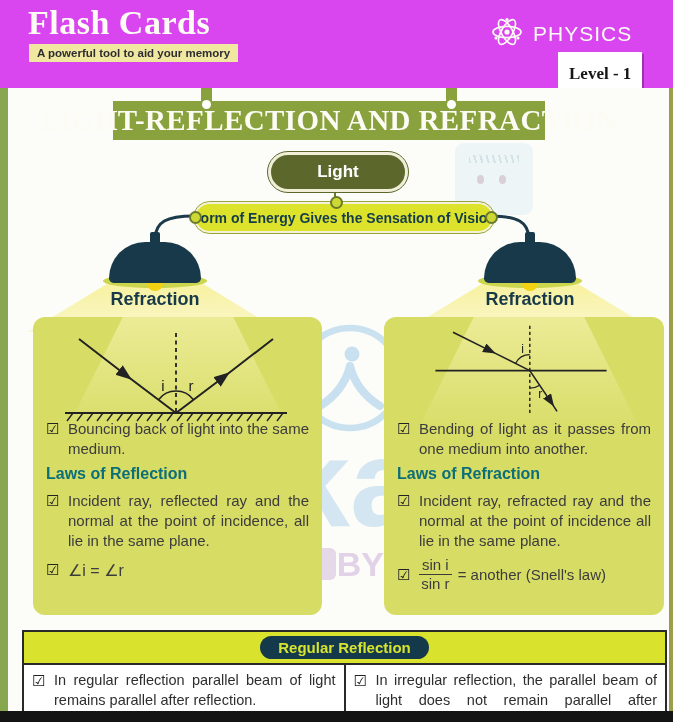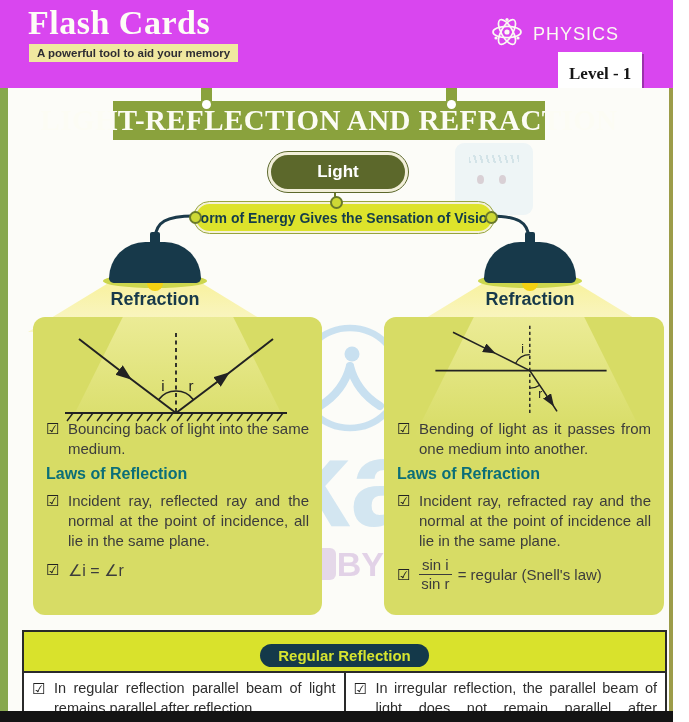--- a/index.html
+++ b/index.html
@@ -3,21 +3,21 @@
 <meta charset="utf-8">
 <style>
   html,body{margin:0;padding:0;}
   body{width:689px;height:722px;overflow:hidden;font-family:"Liberation Sans",sans-serif;}
   #page{position:relative;width:673px;height:722px;background:#d946ef;overflow:hidden;}
 
   
   .flash-title{position:absolute;left:28px;top:4px;font-family:"Liberation Serif",serif;font-weight:bold;font-size:34px;color:#fdfdf6;letter-spacing:.5px;}
   .tagline{position:absolute;left:29px;top:44px;background:#f0e8a0;color:#2e2d33;font-size:11.5px;font-weight:bold;padding:3px 8px;}
   .physics-wrap{position:absolute;left:489px;top:14px;display:flex;align-items:center;gap:8px;}
-  .physics-label{color:#fbfbf2;font-size:18px;letter-spacing:1px;font-weight:normal;}
+  .physics-label{color:#fbfbf2;font-size:21px;letter-spacing:1px;font-weight:normal;}
   .level-box{position:absolute;left:558px;top:52px;background:#ffffff;color:#151515;font-family:"Liberation Serif",serif;font-weight:bold;font-size:17px;padding:12px 11px;box-shadow:2px 2px 0 rgba(0,0,0,.28);}
 
   
   .panel{position:absolute;left:8px;top:88px;width:661px;height:624px;background:#fcfcf8;}
   .left-strip{position:absolute;left:0;top:88px;width:8px;height:624px;background:#87a84e;}
   .right-strip{position:absolute;left:669px;top:88px;width:20px;height:624px;background:#9c9c49;}
   .bottom-bar{position:absolute;left:0;top:711px;width:689px;height:11px;background:#141414;z-index:30;}
 
   .hanger{position:absolute;width:11px;height:18px;background:#8aa23d;top:88px;}
   .banner{position:absolute;left:113px;top:101px;width:432px;height:39px;background:#8aa23d;display:flex;align-items:center;justify-content:center;z-index:3;}
@@ -59,21 +59,21 @@
   .frac .num{display:block;border-bottom:1.5px solid #3c3c3c;padding:0 3px 1px;}
   .frac .den{display:block;padding-top:1px;}
   .snell-row{display:flex;align-items:center;margin-top:6px;}
 
   
   .watermark{position:absolute;left:260px;top:318px;z-index:1;pointer-events:none;}
 
   
   .cmp-table{position:absolute;left:22px;top:630px;width:645px;border:2px solid #2a2a2a;background:#ffffff;z-index:6;box-sizing:border-box;}
   .cmp-head{display:flex;background:#d9e22c;border-bottom:2px solid #2a2a2a;}
-  .cmp-head-cell{flex:1;display:flex;align-items:center;justify-content:center;padding:4px 0;margin-top:8px;}
+  .cmp-head-cell{flex:1;display:flex;align-items:center;justify-content:center;padding:4px 0;}
   .cmp-head-cell + .cmp-head-cell{border-left:2px solid #2a2a2a;}
   .pill{background:#14394a;color:#d7e42f;font-weight:bold;font-size:15px;border-radius:15px;padding:3px 18px;}
   .cmp-body{display:flex;height:78px;overflow:hidden;}
   .cmp-cell{flex:1;padding:6px 8px 0;font-size:14.5px;color:#2e2e2e;line-height:1.35;}
   .cmp-cell + .cmp-cell{border-left:2px solid #2a2a2a;}
   .cutoff-marks{height:7px;overflow:hidden;margin:5px 0 0 22px;width:66%;background:repeating-linear-gradient(90deg,#4a4a4a 0 2px,transparent 2px 5px);opacity:.5;}
 </style>
 </head>
 <body>
 
@@ -221,21 +221,21 @@
       <div class="bullet-row">
         <span class="bullet-glyph">☑</span>
         <span class="bullet-text">Incident ray, refracted ray and the normal at the point of incidence all lie in the same plane.</span>
       </div>
       <div class="snell-row">
         <span class="bullet-glyph">☑</span>
         <span class="frac">
           <span class="num">sin i</span>
           <span class="den">sin r</span>
         </span>
-        <span>= regular (Snell's law)</span>
+        <span>= another (Snell's law)</span>
       </div>
     </div>
   </div>
 
   <div class="cmp-table">
     <div class="cmp-head">
       <div class="cmp-head-cell">
         <span class="pill">Regular Reflection</span>
       </div>
     </div>

